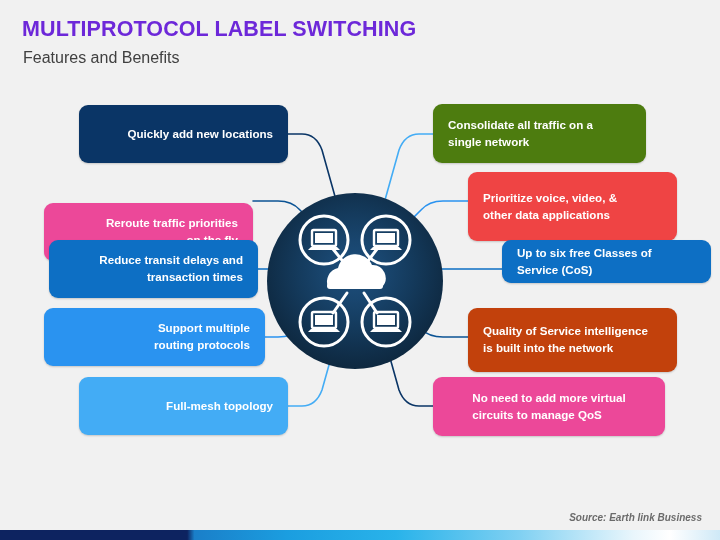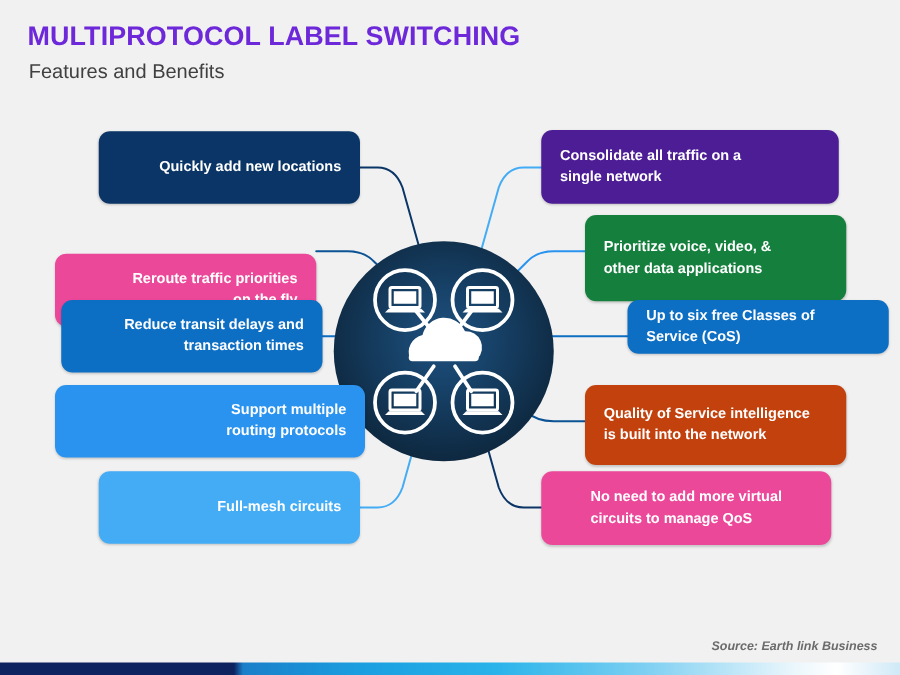--- a/index.html
+++ b/index.html
@@ -180,31 +180,31 @@
 
   <div class="node left" style="left: 79px; top: 105px; width: 209px; height: 58px; background: rgb(10, 53, 102);">
     <span>Quickly add new locations</span>
   </div>
   <div class="node left" style="left: 44px; top: 172px; width: 209px; height: 58px; background: #ec4899; margin-top: 31px;">
     <span>Reroute traffic priorities<br>on the fly</span>
   </div>
   <div class="node left" style="left: 9px; top: 240px; width: 209px; height: 58px; background: rgb(13, 111, 196); margin-left: 40px;">
     <span>Reduce transit delays and<br>transaction times</span>
   </div>
-  <div class="node left" style="left: 44px; top: 308px; width: 248px; height: 58px; background: rgb(42, 147, 240);">
+  <div class="node left" style="left: 44px; top: 308px; width: 221px; height: 58px; background: rgb(42, 147, 240);">
     <span>Support multiple<br>routing protocols</span>
   </div>
   <div class="node left" style="left: 79px; top: 377px; width: 209px; height: 58px; background: rgb(67, 172, 245);">
-    <span>Full-mesh circuits</span>
-  </div>
-
-  <div class="node right" style="left: 433px; top: 104px; width: 238px; height: 59px; background: #4c1d95;">
+    <span>Full-mesh topology</span>
+  </div>
+
+  <div class="node right" style="left: 433px; top: 104px; width: 213px; height: 59px; background: #4d7c0f;">
     <span>Consolidate all traffic on a<br>single network</span>
   </div>
-  <div class="node right" style="left: 468px; top: 172px; width: 209px; height: 69px; background: #15803d;">
+  <div class="node right" style="left: 468px; top: 172px; width: 209px; height: 69px; background: #ef4444;">
     <span>Prioritize voice, video, &amp;<br>other data applications</span>
   </div>
   <div class="node right" style="left: 502px; top: 240px; width: 209px; height: 43px; background: rgb(13, 111, 196);">
     <span>Up to six free Classes of<br>Service (CoS)</span>
   </div>
   <div class="node right" style="left: 468px; top: 308px; width: 209px; height: 64px; background: #c2410c;">
     <span>Quality of Service intelligence<br>is built into the network</span>
   </div>
   <div class="node right" style="left: 433px; top: 377px; width: 232px; height: 59px; background: #ec4899; justify-content: center;">
     <span>No need to add more virtual<br>circuits to manage QoS</span>

